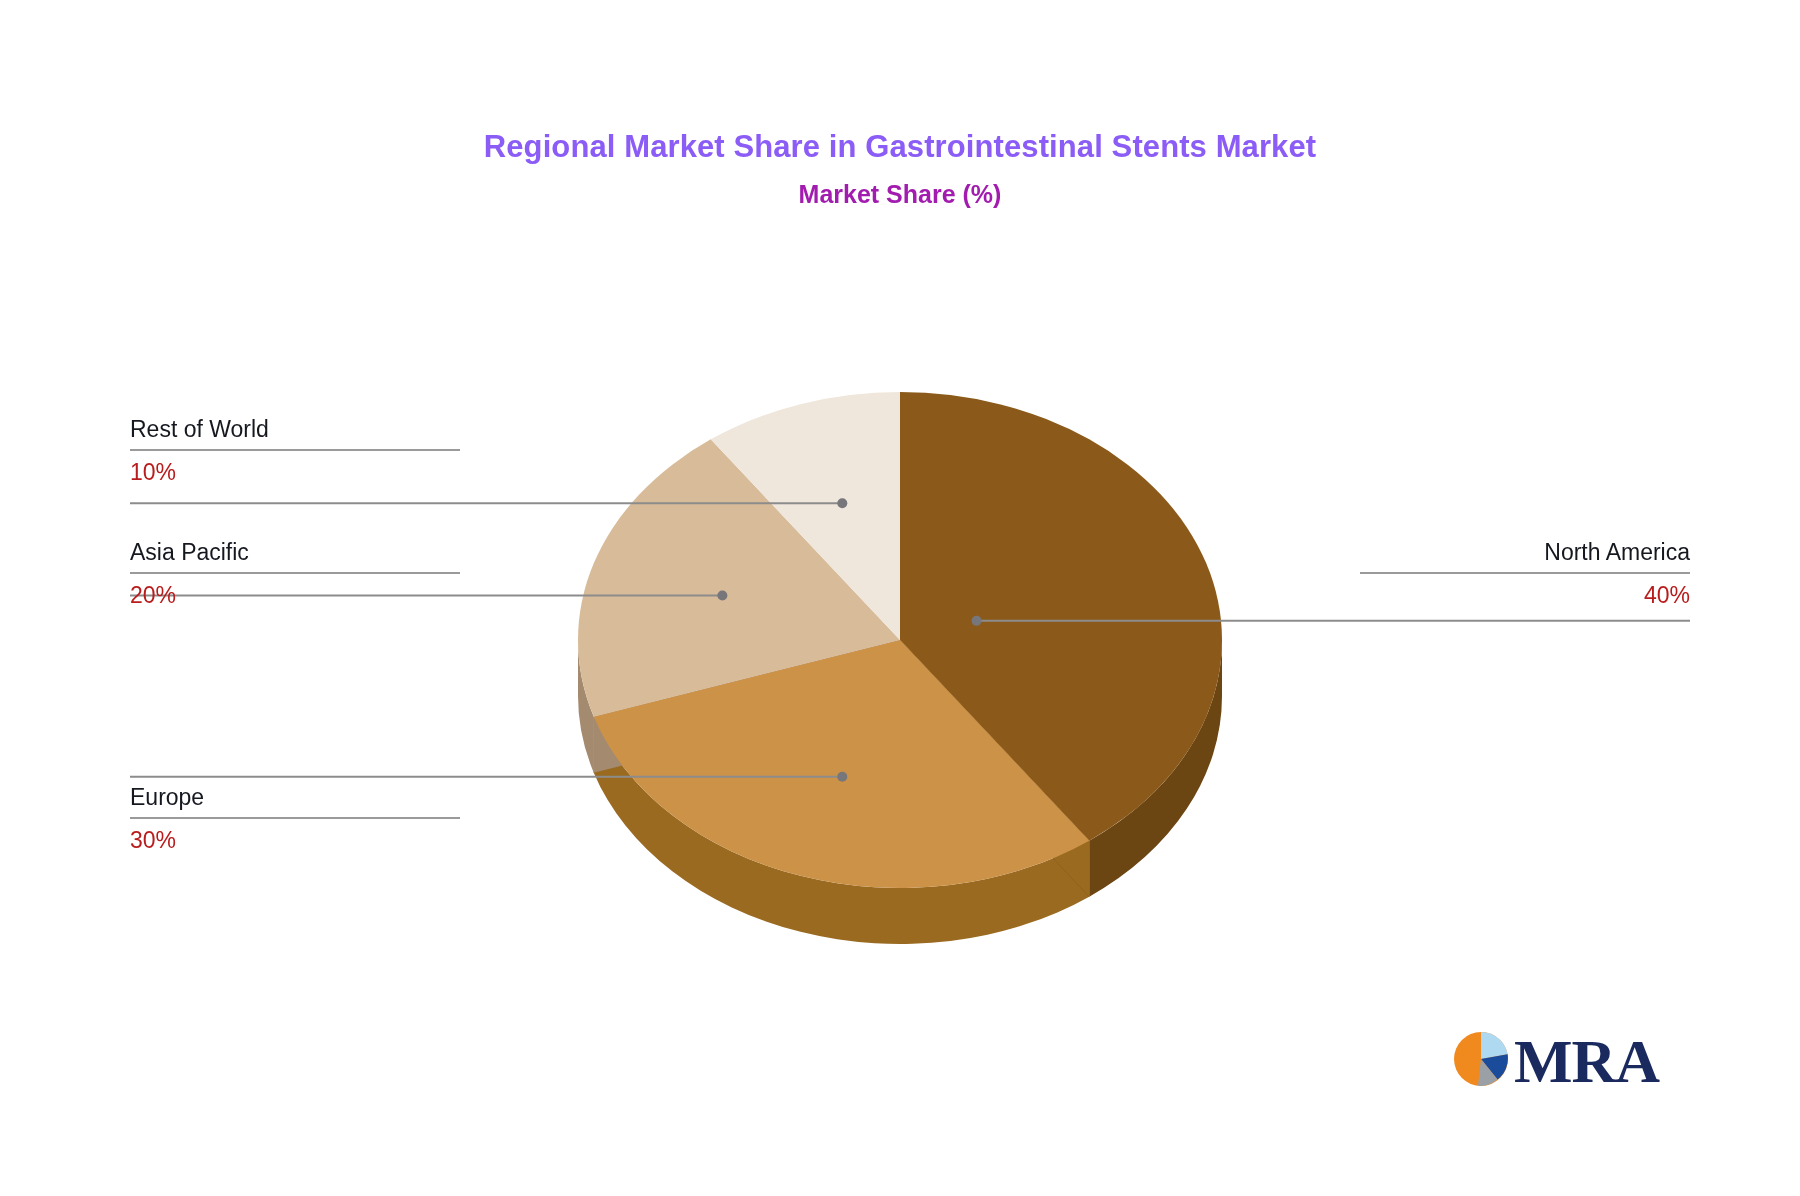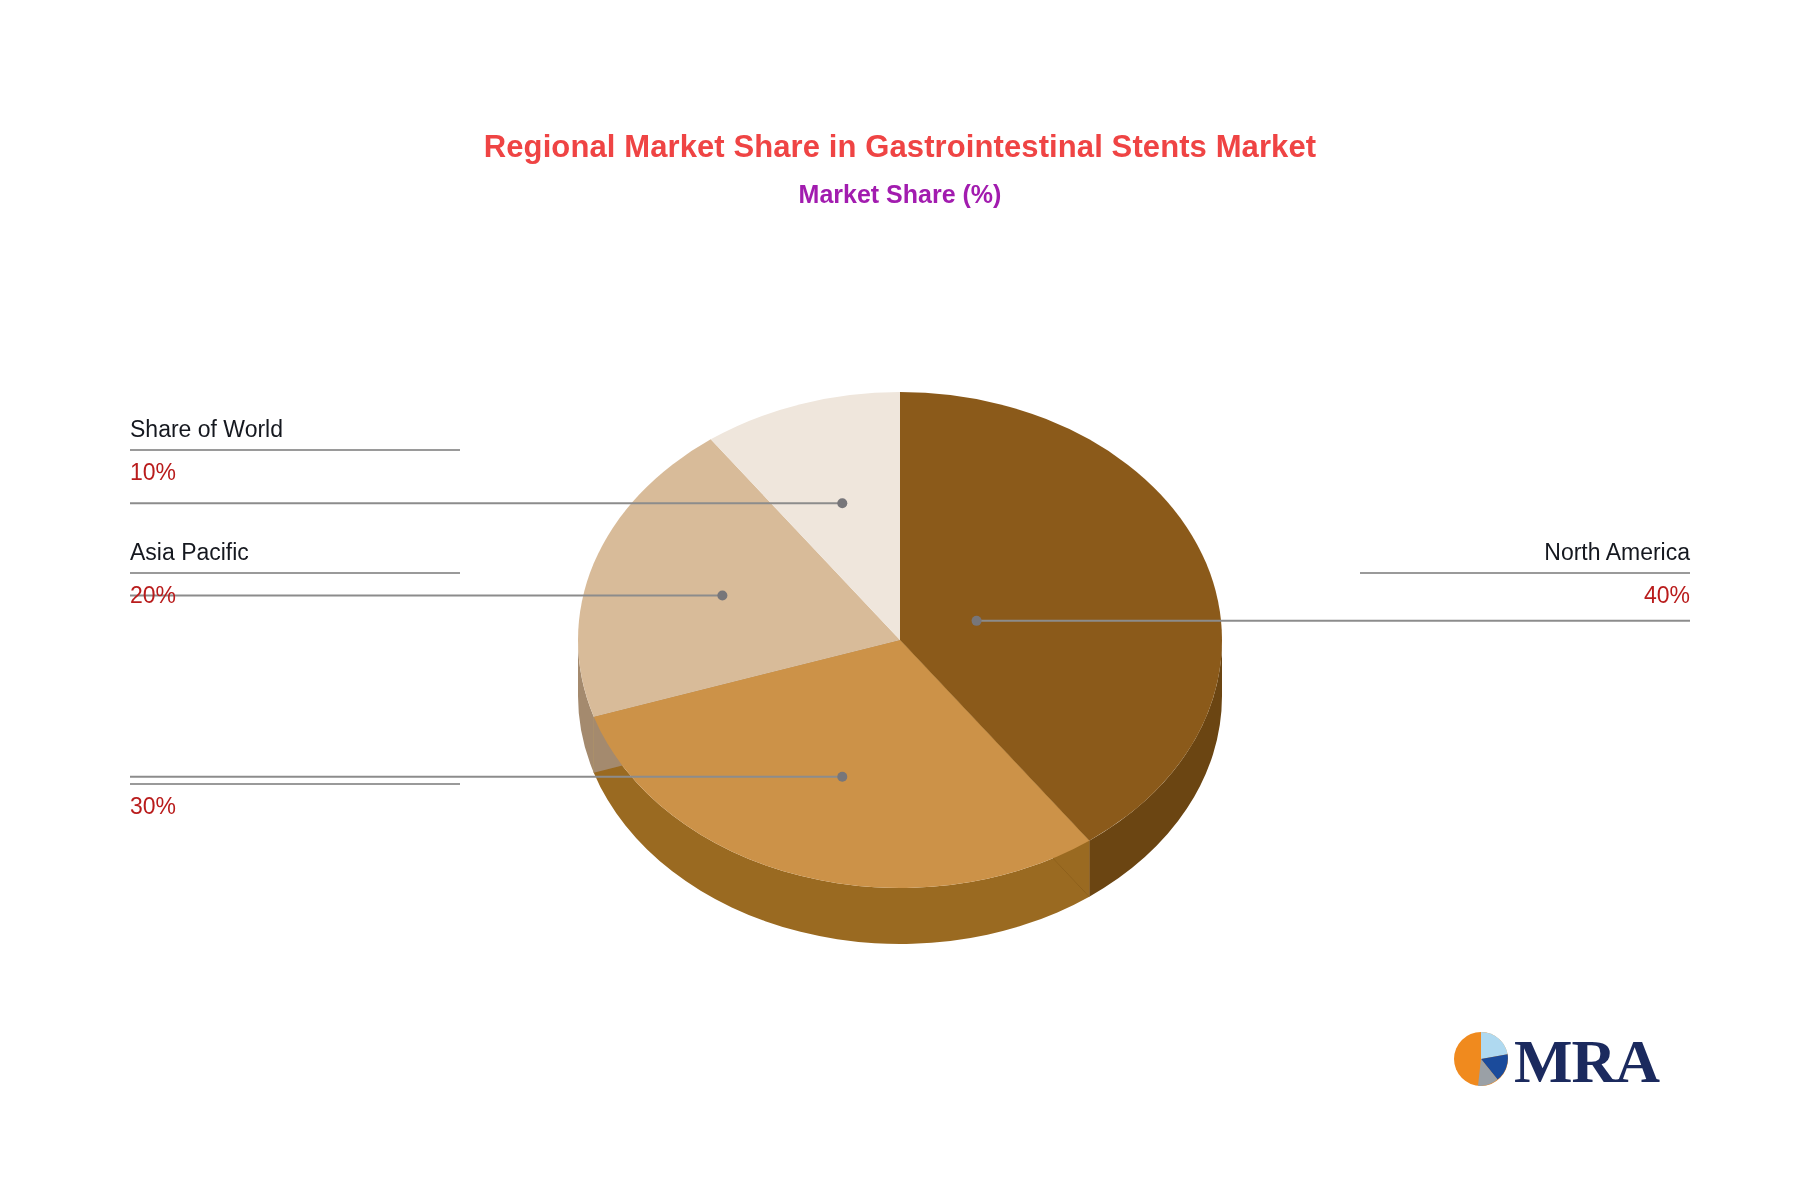--- a/index.html
+++ b/index.html
@@ -25,21 +25,21 @@
   .title-block {
     position: absolute;
     top: 128px;
     left: 0;
     width: 1800px;
     text-align: center;
   }
   .chart-title {
     font-size: 31px;
     font-weight: bold;
-    color: #ef4444;
+    color: #8b5cf6;
     letter-spacing: 0.1px;
     line-height: 1.2;
     margin: 0;
   }
   .chart-subtitle {
     font-size: 25px;
     font-weight: bold;
     color: #a21caf;
     line-height: 1.2;
     margin: 14px 0 0 0;
@@ -139,32 +139,33 @@
         <line x1="842.2879861305348" y1="776.7999693038948" x2="130" y2="776.7999693038948" stroke="#8c8c8c" stroke-width="2"></line>
         <circle cx="842.2879861305348" cy="776.7999693038948" r="5" fill="#77767a"></circle>
         <line x1="722.3806850167172" y1="595.5509955291075" x2="130" y2="595.5509955291075" stroke="#8c8c8c" stroke-width="2"></line>
         <circle cx="722.3806850167172" cy="595.5509955291075" r="5" fill="#77767a"></circle>
         <line x1="842.2879861305348" y1="503.2000306961051" x2="130" y2="503.2000306961051" stroke="#8c8c8c" stroke-width="2"></line>
         <circle cx="842.2879861305348" cy="503.2000306961051" r="5" fill="#77767a"></circle>
       </g>
   </svg>
 
   <div class="callout align-left" id="callout-rest-of-world">
-    <div class="cal-name">Share of World</div>
+    <div class="cal-name">Rest of World</div>
     <div class="cal-rule"></div>
     <div class="cal-value">10%</div>
   </div>
 
   <div class="callout align-left" id="callout-asia-pacific">
     <div class="cal-name">Asia Pacific</div>
     <div class="cal-rule"></div>
     <div class="cal-value">20%</div>
   </div>
 
   <div class="callout align-left" id="callout-europe">
+    <div class="cal-name">Europe</div>
     <div class="cal-rule"></div>
     <div class="cal-value">30%</div>
   </div>
 
   <div class="callout align-right" id="callout-north-america">
     <div class="cal-name">North America</div>
     <div class="cal-rule"></div>
     <div class="cal-value">40%</div>
   </div>
 

